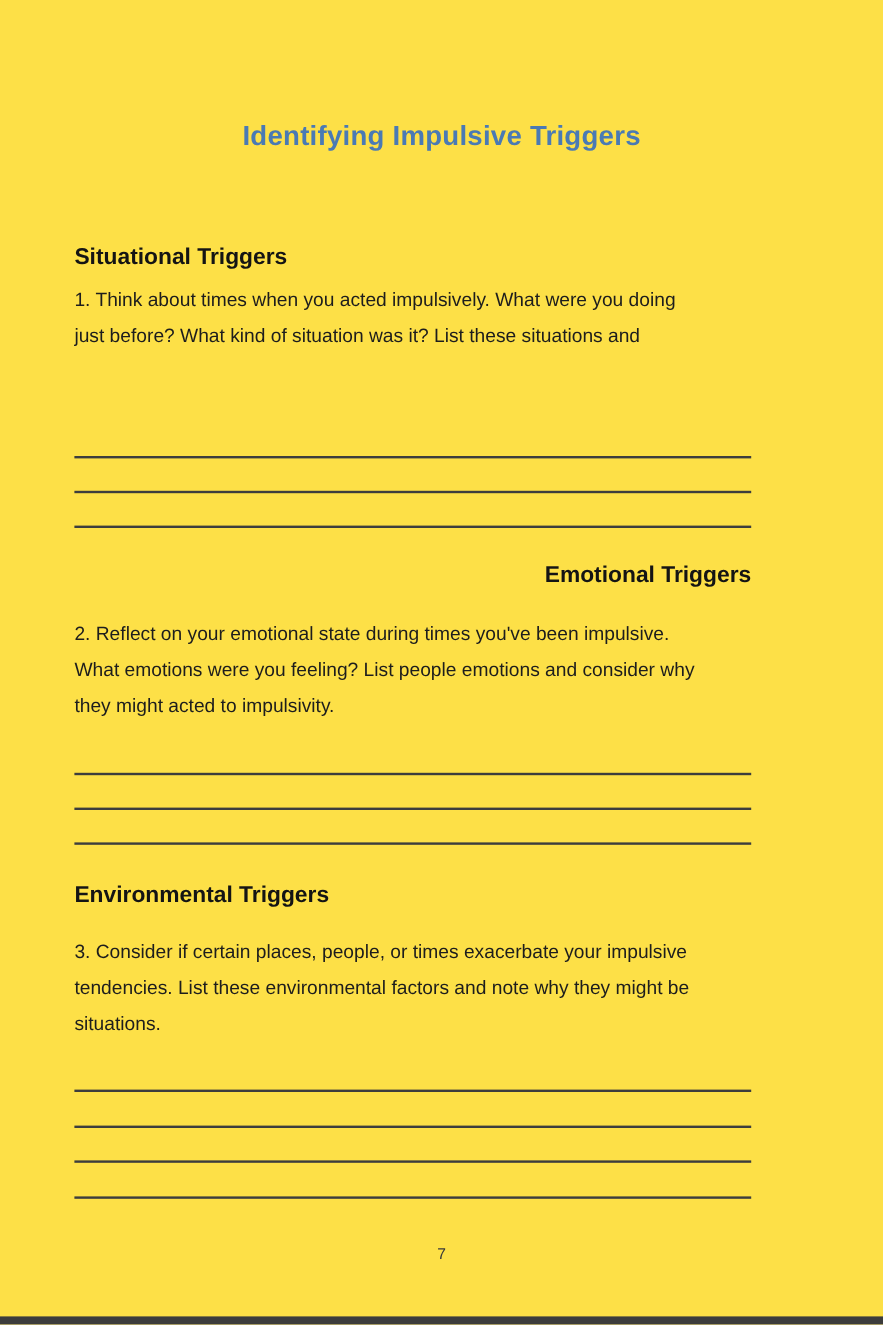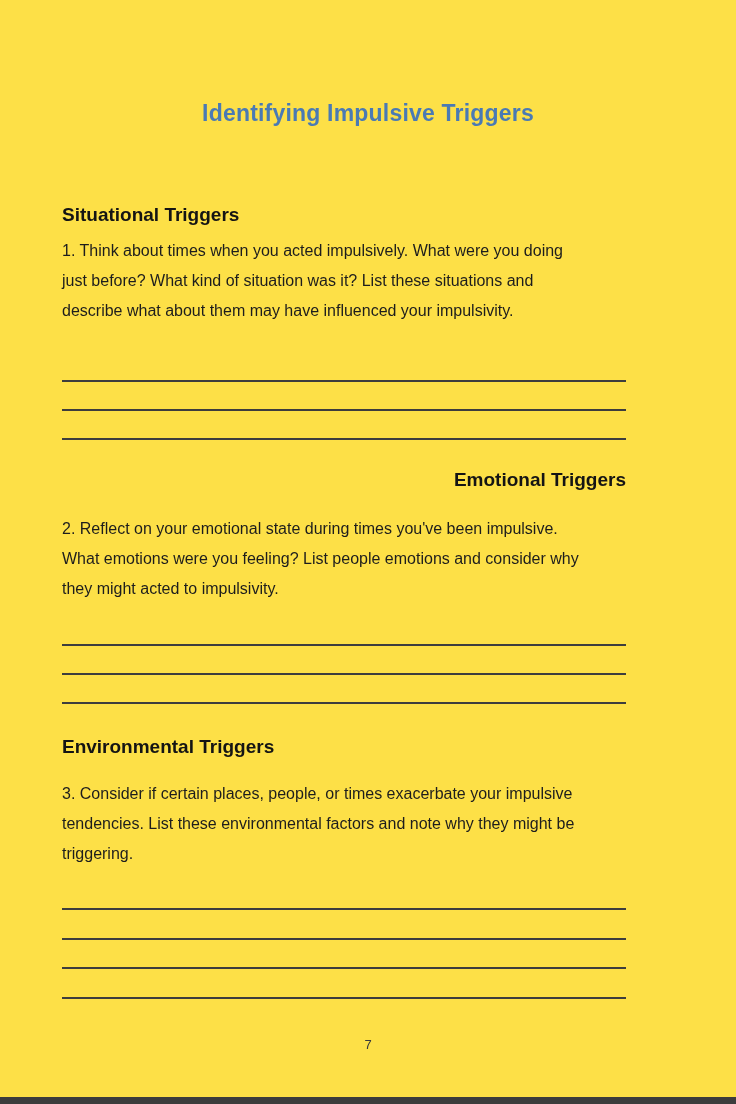--- a/index.html
+++ b/index.html
@@ -84,41 +84,40 @@
 <body>
 
 <div class="page">
 
   <div class="abs doc-title">Identifying Impulsive Triggers</div>
 
   <div class="abs section-heading h1">Situational Triggers</div>
   <div class="abs prompt p1">
     <div class="prompt-line">1. Think about times when you acted impulsively. What were you doing</div>
     <div class="prompt-line">just before? What kind of situation was it? List these situations and</div>
-    <div class="prompt-line">describe what about them may have influenced your impulsivity.</div>
   </div>
   <div class="answer-line s1-l1"></div>
   <div class="answer-line s1-l2"></div>
   <div class="answer-line s1-l3"></div>
 
   <div class="abs section-heading h2">Emotional Triggers</div>
   <div class="abs prompt p2">
     <div class="prompt-line">2. Reflect on your emotional state during times you've been impulsive.</div>
     <div class="prompt-line">What emotions were you feeling? List people emotions and consider why</div>
     <div class="prompt-line">they might acted to impulsivity.</div>
   </div>
   <div class="answer-line s2-l1"></div>
   <div class="answer-line s2-l2"></div>
   <div class="answer-line s2-l3"></div>
 
   <div class="abs section-heading h3">Environmental Triggers</div>
   <div class="abs prompt p3">
     <div class="prompt-line">3. Consider if certain places, people, or times exacerbate your impulsive</div>
     <div class="prompt-line">tendencies. List these environmental factors and note why they might be</div>
-    <div class="prompt-line">triggering.</div>
+    <div class="prompt-line">situations.</div>
   </div>
   <div class="answer-line s3-l1"></div>
   <div class="answer-line s3-l2"></div>
   <div class="answer-line s3-l3"></div>
   <div class="answer-line s3-l4"></div>
 
   <div class="abs page-number">7</div>
 
   <div class="bottom-bar"></div>
 

